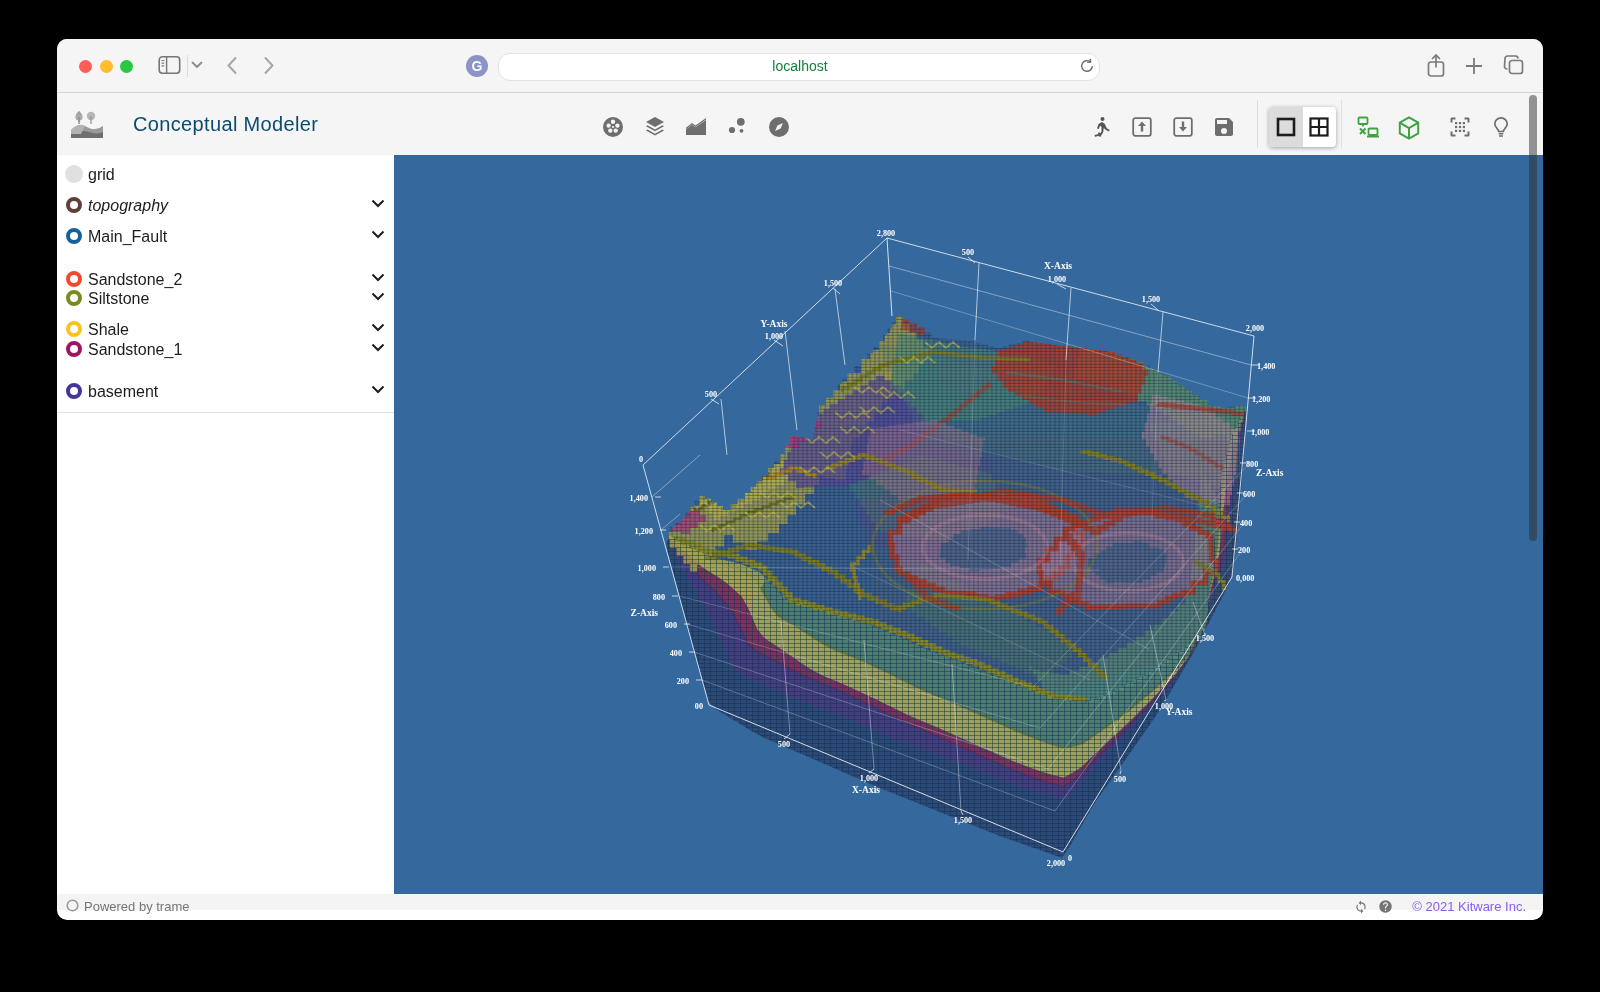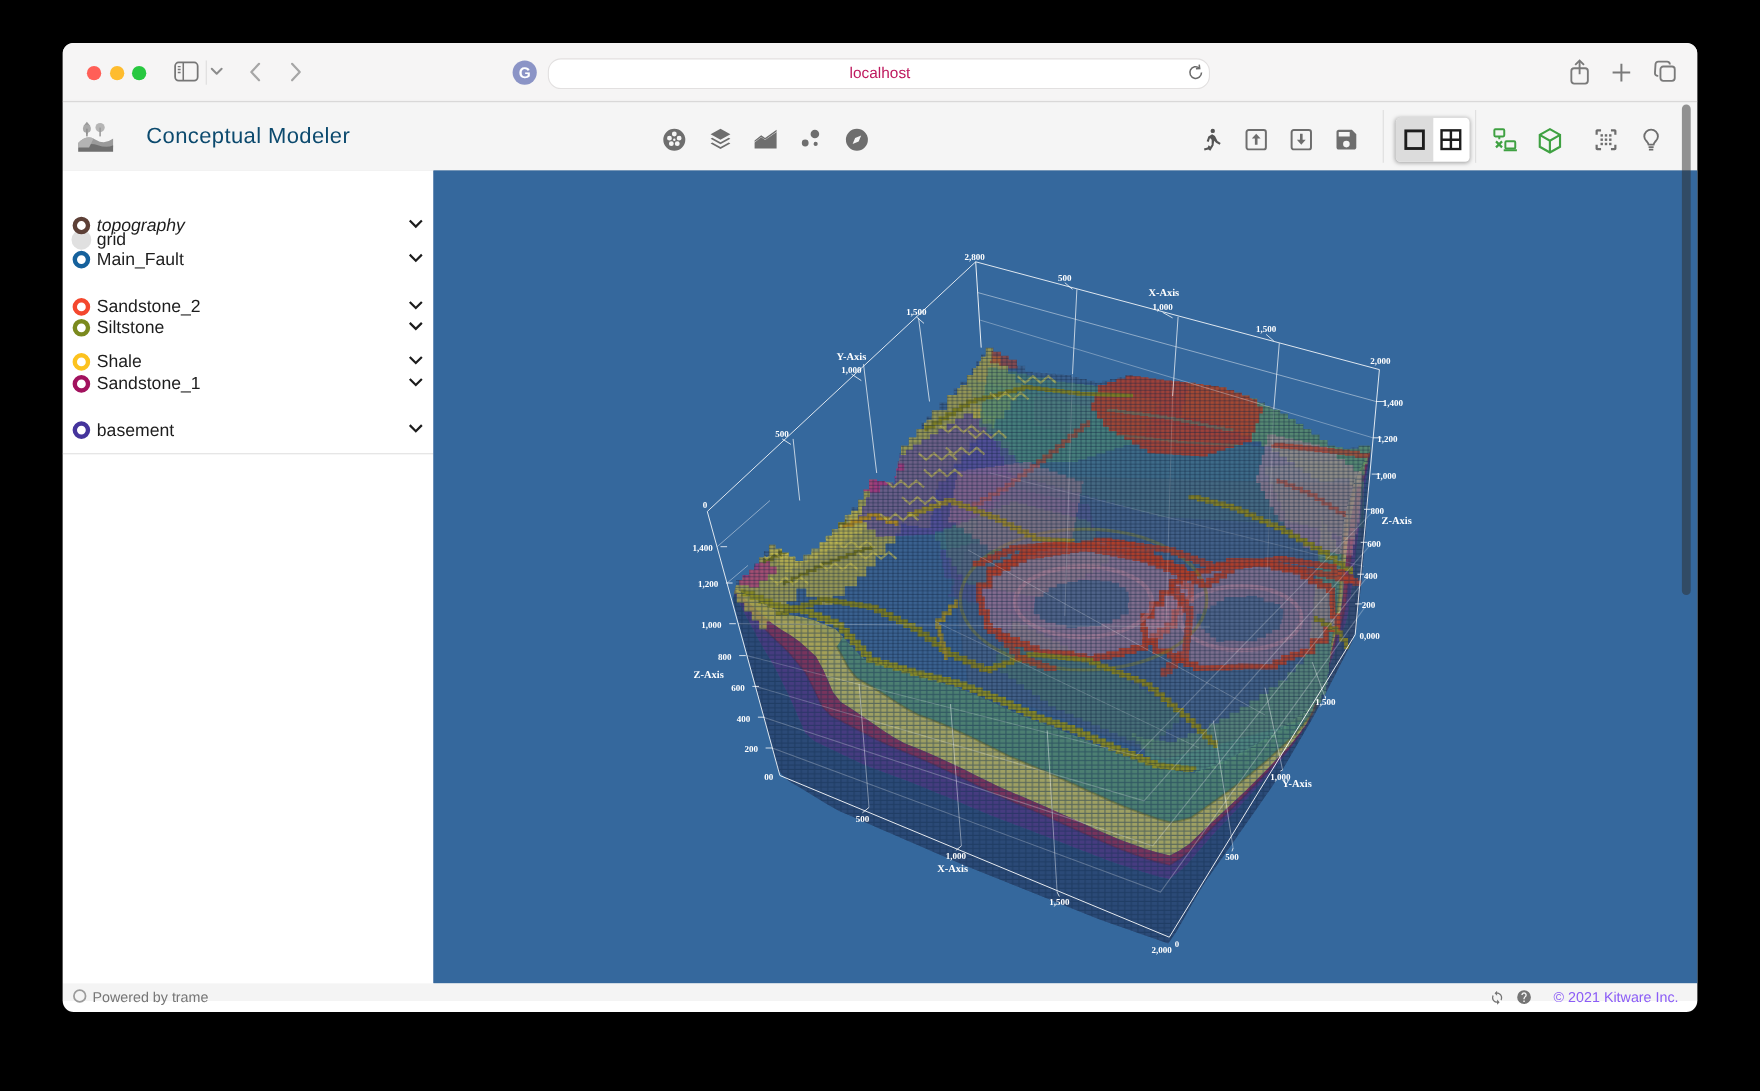--- a/index.html
+++ b/index.html
@@ -5,21 +5,21 @@
   html,body{margin:0;padding:0;background:#000;}
   body{width:1600px;height:992px;position:relative;font-family:"Liberation Sans",sans-serif;overflow:hidden;}
   .win{position:absolute;left:57px;top:39px;width:1486px;height:881px;background:#fff;border-radius:10px;overflow:hidden;}
   .titlebar{position:absolute;left:0;top:0;width:100%;height:53px;background:#f6f5f5;border-bottom:1px solid #ddd;}
   .tl{position:absolute;top:21px;width:13px;height:13px;border-radius:50%;}
   .toolbar{position:absolute;left:0;top:54px;width:100%;height:62px;background:#f5f5f5;box-shadow:0 1px 3px rgba(0,0,0,.22);}
   .sidebar{position:absolute;left:0;top:116px;width:337px;height:739px;background:#fff;}
   .view{position:absolute;left:337px;top:116px;width:1273px;height:739px;background:#35689d;}
   .statusbar{position:absolute;left:0;top:855px;width:100%;height:16px;background:#f4f4f4;}
   .urlfield{position:absolute;left:441px;top:14px;width:600px;height:26px;background:#fff;border:1px solid #e2e0e0;border-radius:12px;}
-  .urltext{position:absolute;left:0;top:0;width:100%;text-align:center;line-height:26px;font-size:14px;color:#be185d;}
+  .urltext{position:absolute;left:0;top:0;width:100%;text-align:center;line-height:26px;font-size:14px;color:#15803d;}
   .item{position:absolute;left:0;width:337px;height:31px;}
   .item .ring{position:absolute;left:9px;top:7px;width:17px;height:17px;border-radius:50%;}
   .item .txt{position:absolute;left:31px;top:0;line-height:31px;font-size:16px;color:#1d1d1d;}
   .item svg.chev{position:absolute;right:9px;top:9px;}
   .scrollthumb{position:absolute;left:1472px;top:56px;width:8px;height:446px;background:rgba(46,46,46,.5);border-radius:4px;}
   .seg{position:absolute;left:1212px;top:14px;width:67px;height:40px;background:#fff;border-radius:4px;box-shadow:0 1px 4px rgba(0,0,0,.35);}
   .seg .lhalf{position:absolute;left:0;top:0;width:34px;height:40px;background:#dcdcdc;border-radius:4px 0 0 4px;}
   .ticon{position:absolute;top:22px;}
 </style>
 </head>
@@ -169,21 +169,21 @@
         <rect x="14.8" y="14.8" width="2.2" height="2.2"></rect>
     </svg>
     <svg class="ticon" style="left:1432px" width="24" height="24" viewBox="0 0 24 24">
       <path d="M12 2.8 a6.2 6.2 0 0 1 6.2 6.2 c0 2.3-1.3 3.5-2.4 4.7-.8.9-1.3 1.6-1.5 2.8 h-4.6 c-.2-1.2-.7-1.9-1.5-2.8-1.1-1.2-2.4-2.4-2.4-4.7 a6.2 6.2 0 0 1 6.2-6.2 Z" fill="none" stroke="#6e6e6e" stroke-width="1.7"></path>
       <line x1="9.7" y1="18.8" x2="14.3" y2="18.8" stroke="#6e6e6e" stroke-width="1.6"></line>
       <line x1="10" y1="21" x2="14" y2="21" stroke="#6e6e6e" stroke-width="1.6"></line>
     </svg>
   </div>
 
   <div class="sidebar">
-    <div class="item" style="top:4px;margin-top:44px;">
+    <div class="item" style="top:4px;">
       <div class="ring" style="background:#e0e0e0;width:18px;height:18px;left:8px;top:6px;"></div>
       <div class="txt">grid</div>
     </div>
     <div class="item" style="top:35px;font-style:italic;">
       <div class="ring" style="border:4.5px solid #5d4037;width:8px;height:8px;"></div>
       <div class="txt">topography</div>
       <svg class="chev" width="14" height="9" viewBox="0 0 14 9">
           <path d="M1.5 1.5 L7 7 L12.5 1.5" fill="none" stroke="#1d1d1d" stroke-width="2"></path>
         </svg>
     </div>

